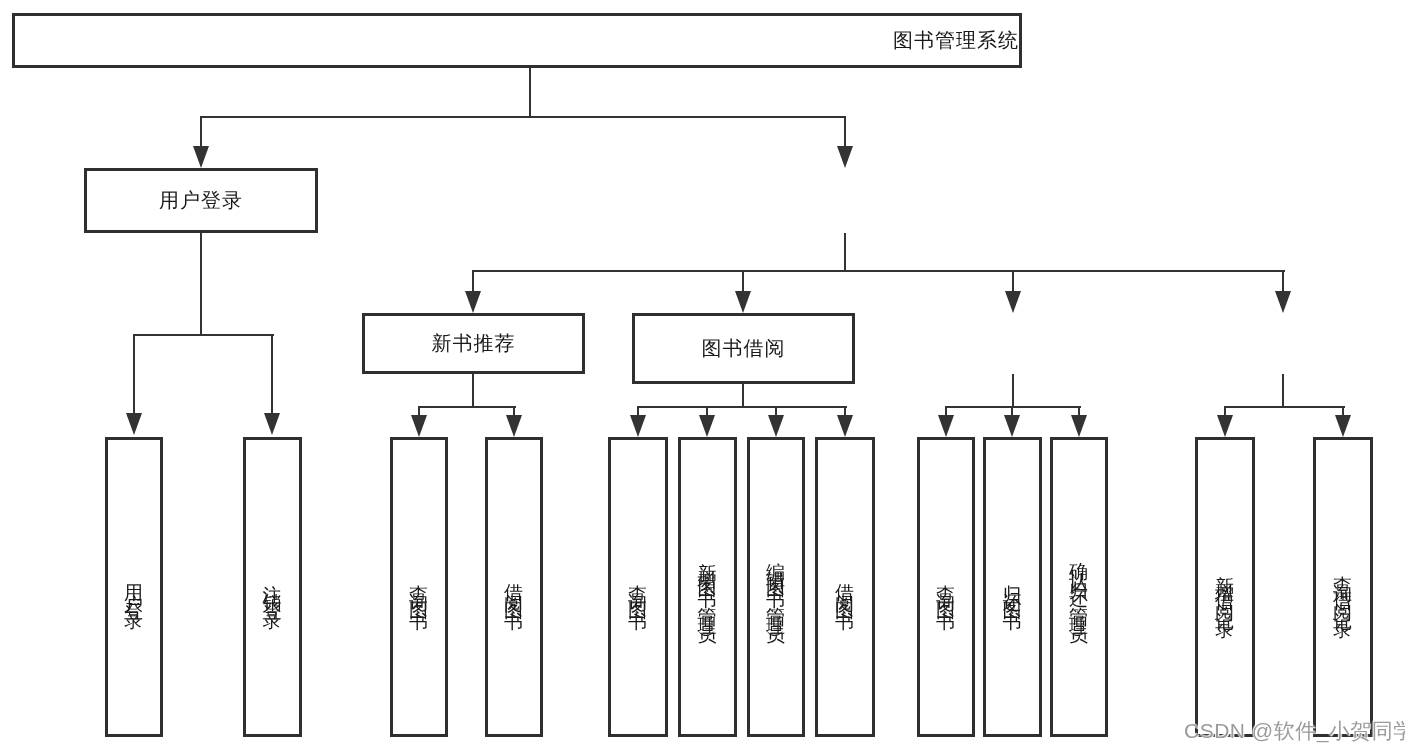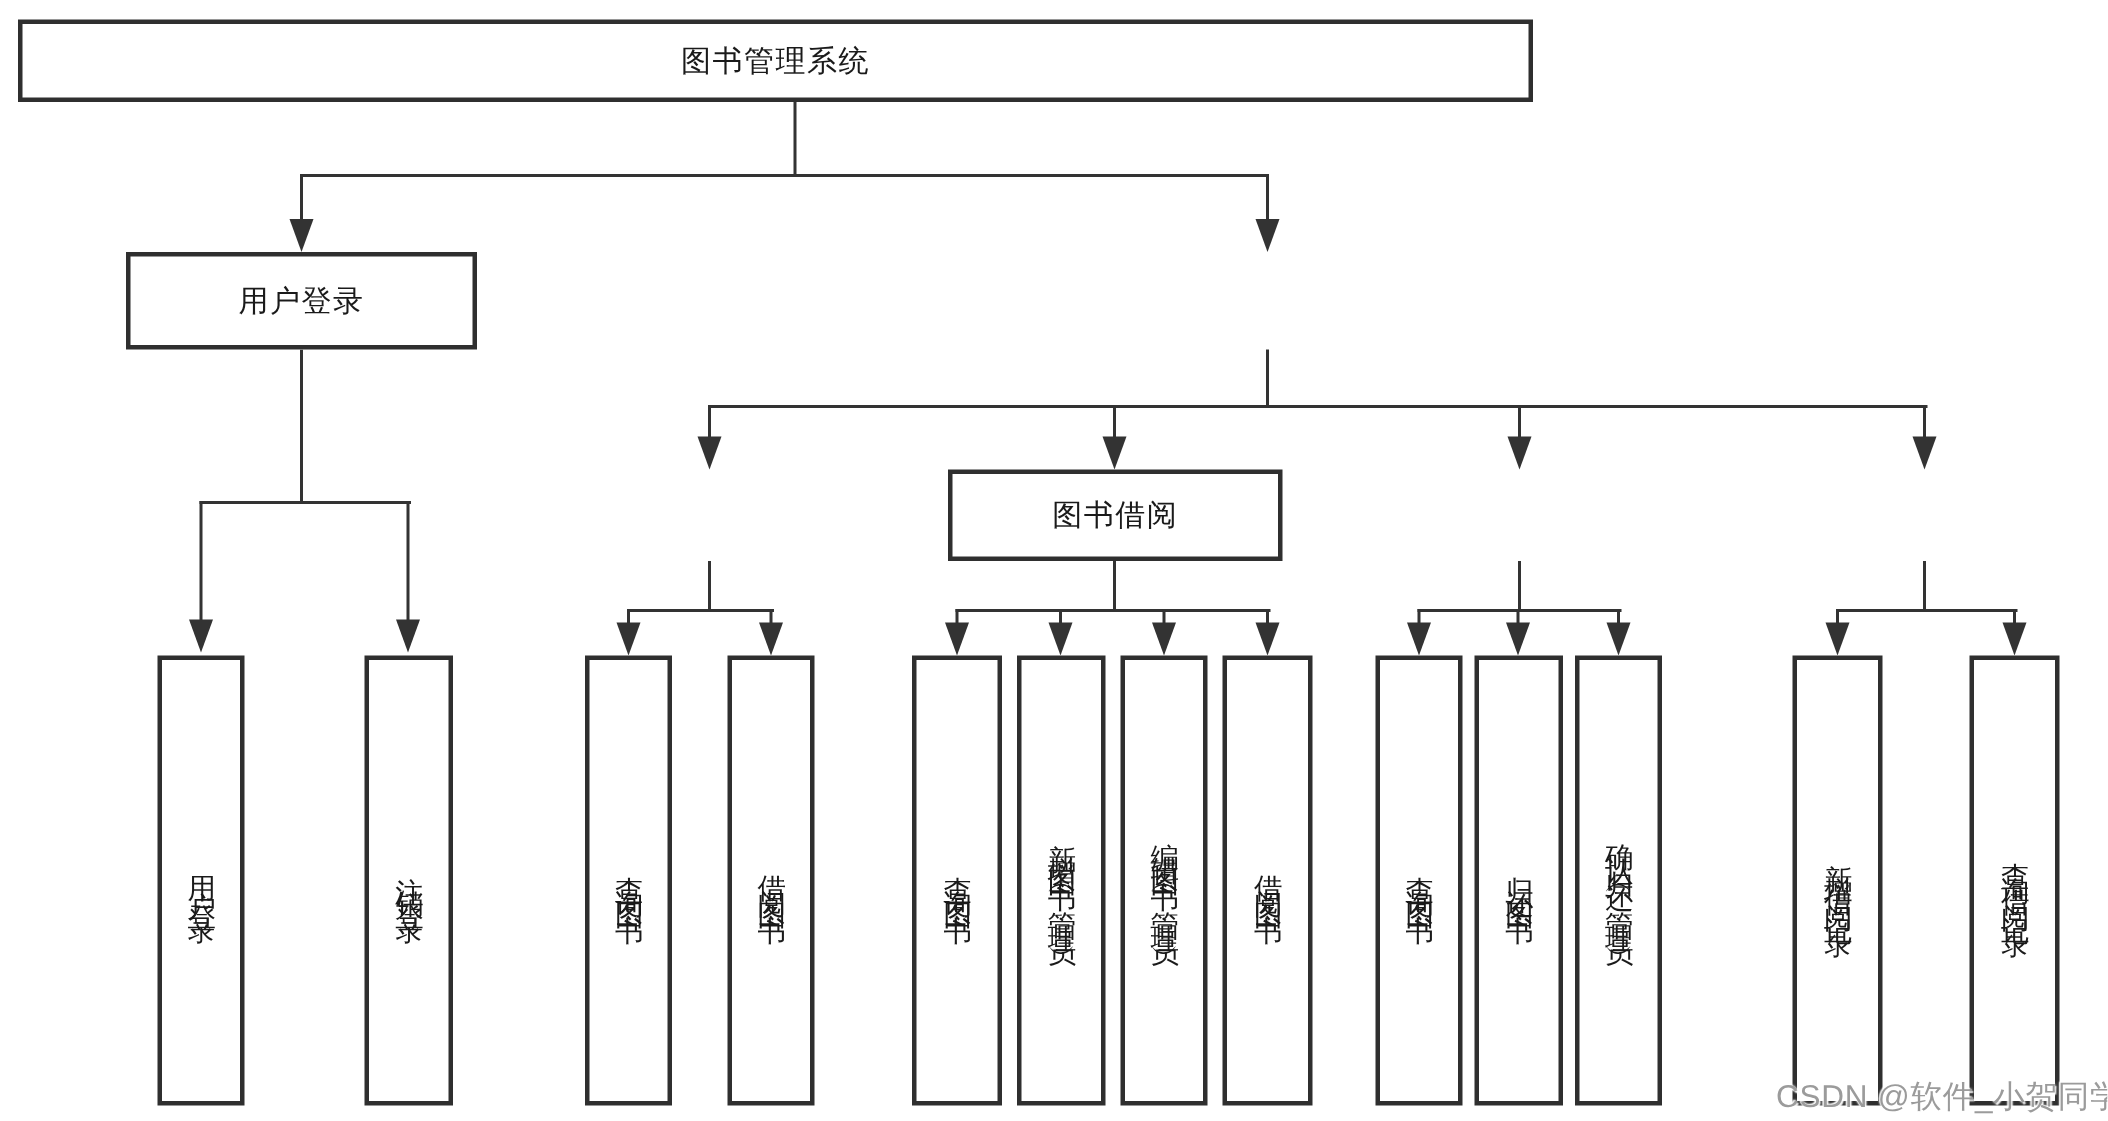--- a/index.html
+++ b/index.html
@@ -62,21 +62,21 @@
     text-shadow: 0 0 2px #ffffff, 1px 1px 1px #ffffff, -1px -1px 1px #ffffff;
     z-index: 3;
     white-space: nowrap;
   }
 </style>
 </head>
 <body>
 
 <div class="stage">
 
-  <div class="box" style="left:12px; top:13px; width:1010px; height:55px;">
+  <div class="box" style="left:12px; top:13px; width:1010px; height:55px;justify-content:flex-end;">
     <span>图书管理系统</span>
   </div>
 
   <div class="vline" style="left:529px; top:68px; height:50px;"></div>
   <div class="hline" style="left:200px; top:116px; width:646px;"></div>
   <div class="vline" style="left:200px; top:116px; height:32px;"></div>
   <div class="arrow" style="left:193px; top:146px;"></div>
   <div class="vline" style="left:844px; top:116px; height:32px;"></div>
   <div class="arrow" style="left:837px; top:146px;"></div>
 
@@ -95,21 +95,24 @@
   <div class="hline" style="left:472px; top:270px; width:813px;"></div>
   <div class="vline" style="left:472px; top:270px; height:22px;"></div>
   <div class="arrow" style="left:465px; top:291px;"></div>
   <div class="vline" style="left:742px; top:270px; height:22px;"></div>
   <div class="arrow" style="left:735px; top:291px;"></div>
   <div class="vline" style="left:1012px; top:270px; height:22px;"></div>
   <div class="arrow" style="left:1005px; top:291px;"></div>
   <div class="vline" style="left:1282px; top:270px; height:22px;"></div>
   <div class="arrow" style="left:1275px; top:291px;"></div>
 
-  <div class="box" style="left:632px; top:313px; width:223px; height:61px;">
+  <div class="box" style="left:362px; top:313px; width:223px; height:61px;">
+    <span>新书推荐</span>
+  </div>
+  <div class="box" style="left:632px; top:313px; width:223px; height:71px;">
     <span>图书借阅</span>
   </div>
 
   <div class="vline" style="left:472px; top:374px; height:34px;"></div>
   <div class="hline" style="left:418px; top:406px; width:98px;"></div>
   <div class="vline" style="left:418px; top:406px; height:12px;"></div>
   <div class="arrow" style="left:411px; top:415px;"></div>
   <div class="vline" style="left:513px; top:406px; height:12px;"></div>
   <div class="arrow" style="left:506px; top:415px;"></div>
 

